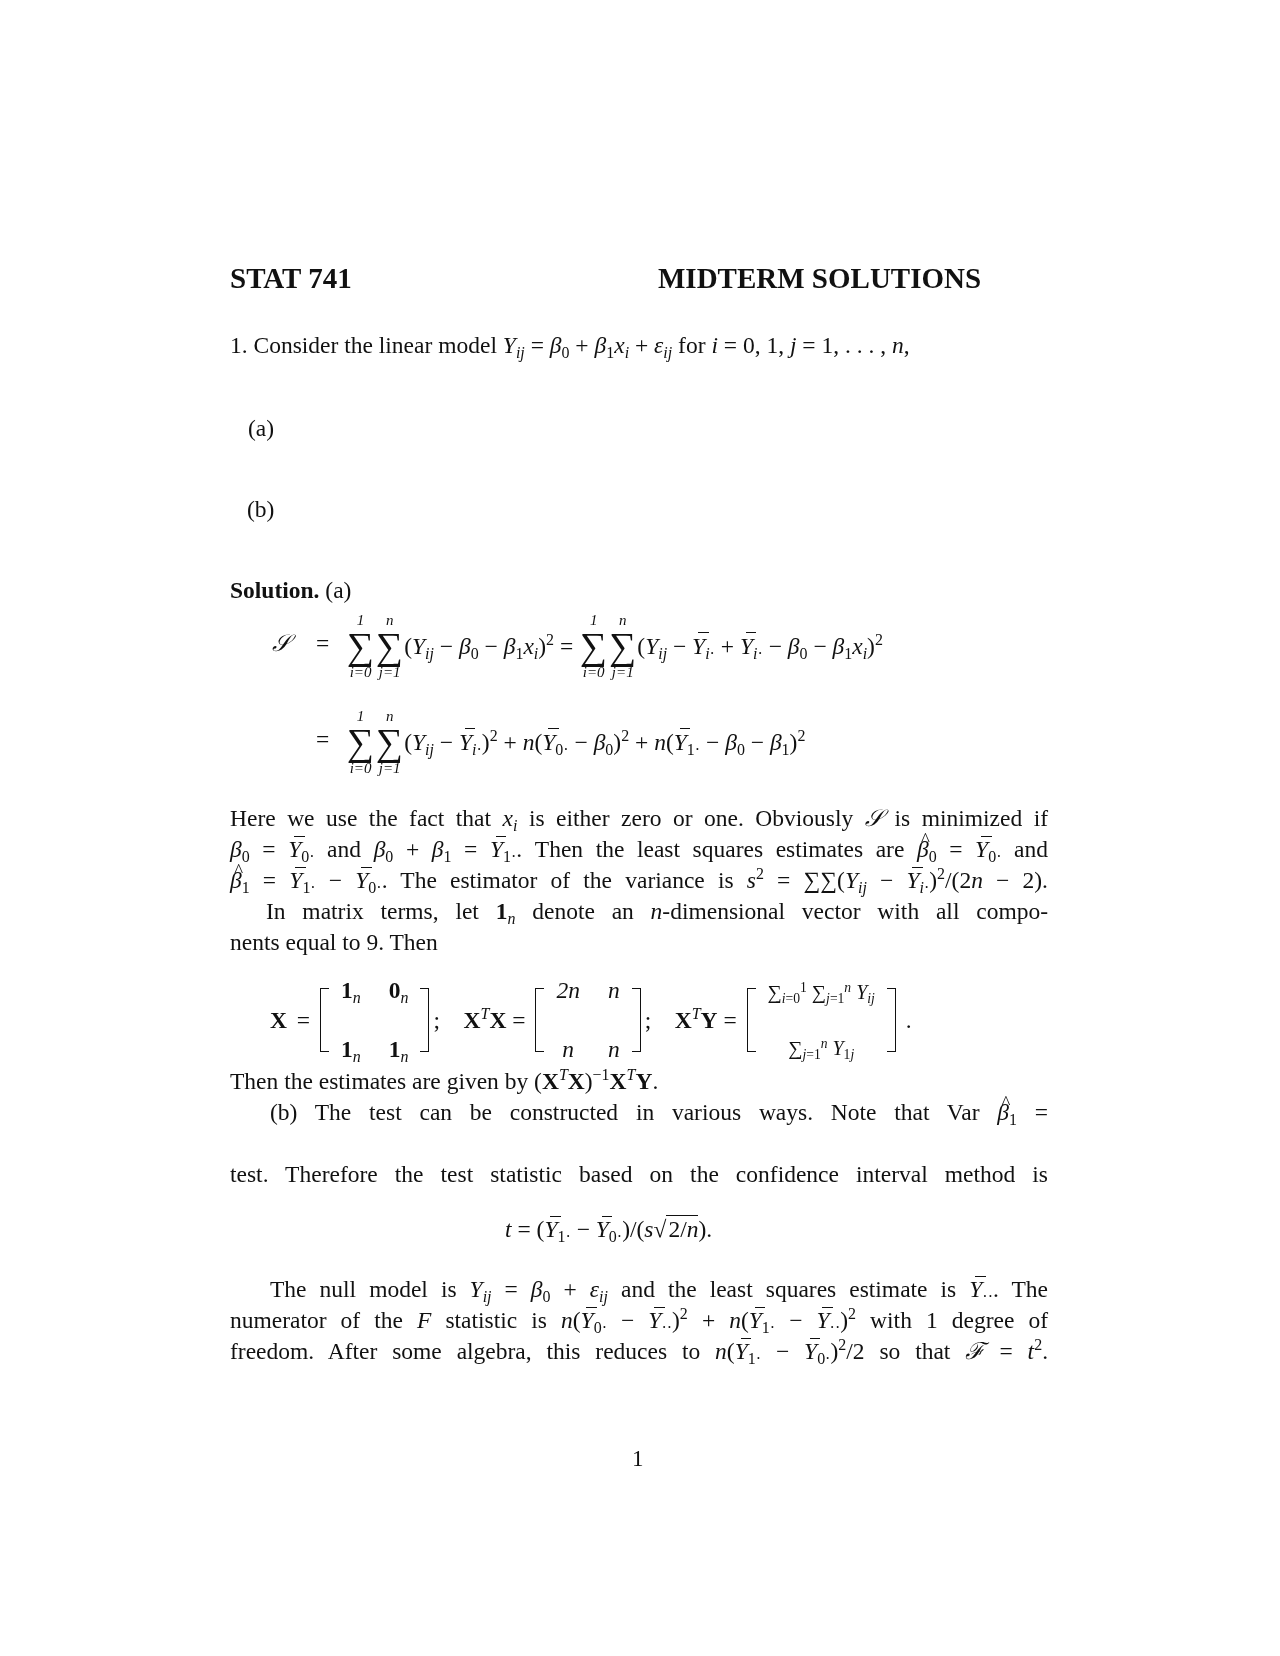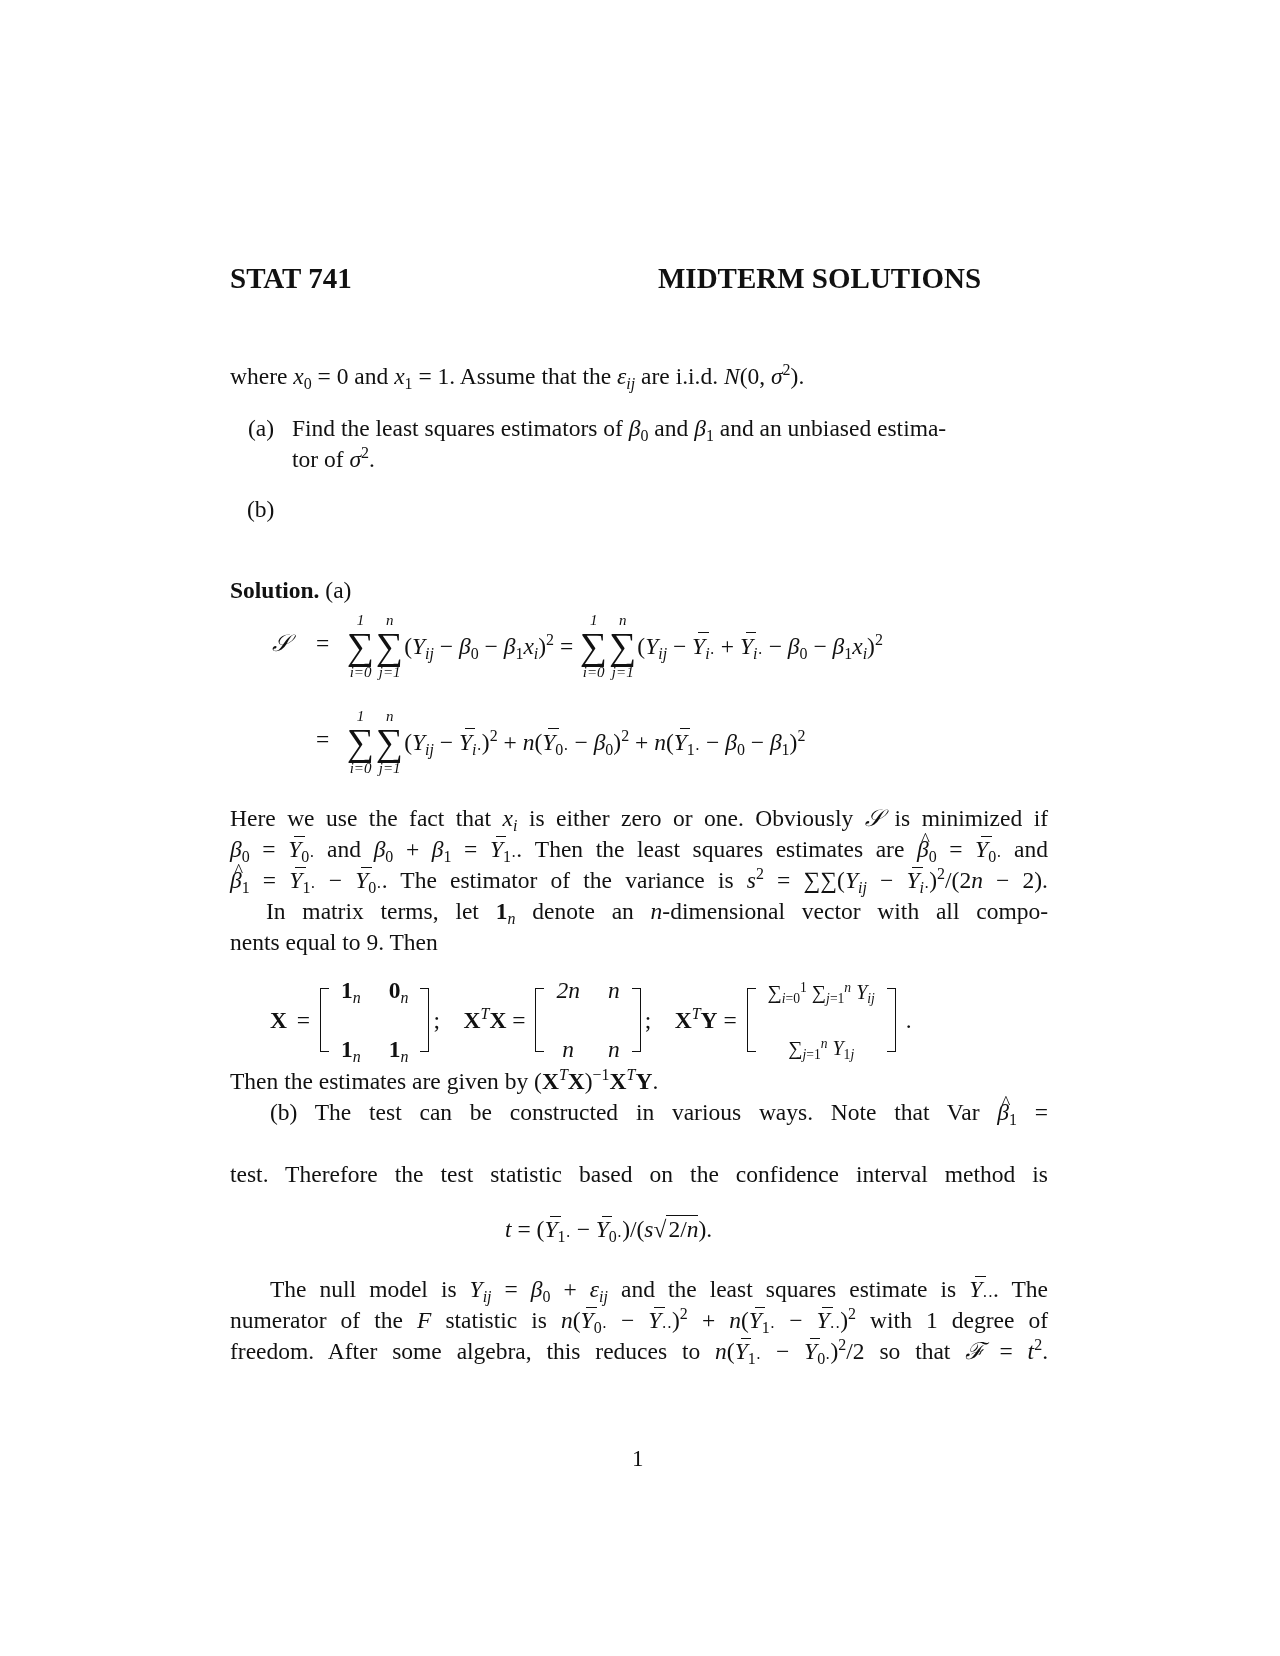--- a/index.html
+++ b/index.html
@@ -30,28 +30,26 @@
   .sqrt { border-top:1.2px solid #111; padding-left:2px; }
 </style>
 </head>
 <body>
 
 <div class="page">
 
   <div class="abs hdr" style="left:230px;">STAT 741</div>
   <div class="abs hdr" style="left:658px;">MIDTERM SOLUTIONS</div>
 
-  <div class="abs txt" style="left:230px; top:361px;">
-    where <i>x</i><sub>0</sub> = 0 and <i>x</i><sub>1</sub> = 1. Assume that the <i>ε</i><sub><i>ij</i></sub> are i.i.d. <i>N</i>(0, <i>σ</i><sup>2</sup>).
+  <div class="abs txt" style="left:230px; top:330px;">
+    <span>1.</span>
+    Consider the linear model <i>Y</i><sub><i>ij</i></sub> = <i>β</i><sub>0</sub> + <i>β</i><sub>1</sub><i>x</i><sub><i>i</i></sub> + <i>ε</i><sub><i>ij</i></sub> for <i>i</i> = 0, 1, <i>j</i> = 1, . . . , <i>n</i>,
   </div>
 
   <div class="abs txt" style="left:248px; top:413px;">(a)</div>
-  <div class="abs txt" style="left:292px; top:413px;">
-    Find the least squares estimators of <i>β</i><sub>0</sub> and <i>β</i><sub>1</sub> and an unbiased estima-<br>tor of <i>σ</i><sup>2</sup>.
-  </div>
 
   <div class="abs txt" style="left:247px; top:494px;">(b)</div>
 
   <div class="abs txt" style="left:230px; top:575px;">
     <b>Solution.</b>
     <span>(a)</span>
   </div>
 
   <div class="abs txt" style="left:272px; top:628px;"><i>𝒮</i></div>
   <div class="abs txt" style="left:316px; top:628px;">=</div>

